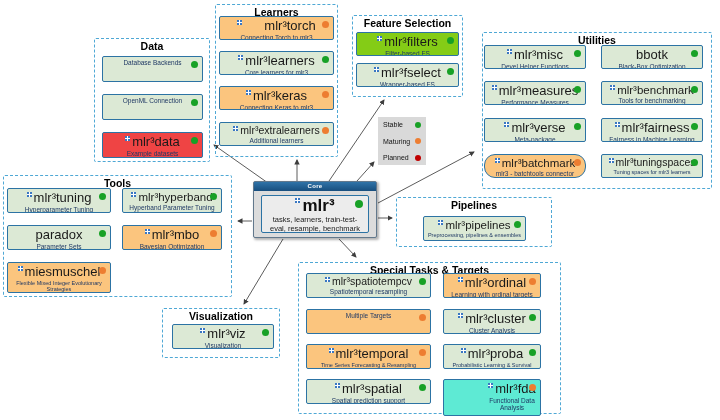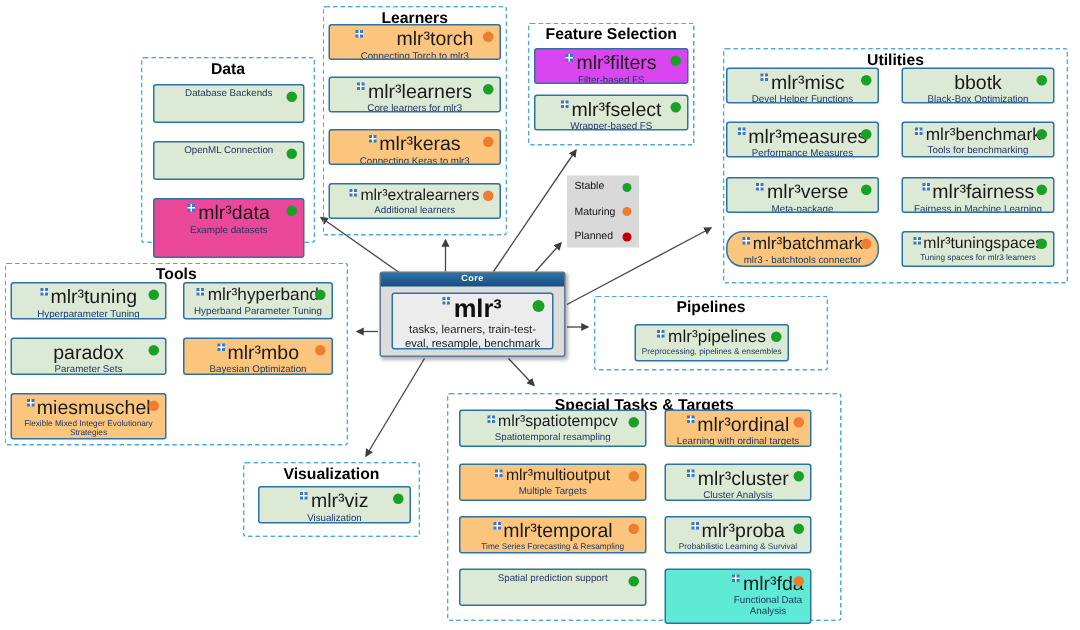--- a/index.html
+++ b/index.html
@@ -62,21 +62,21 @@
         <div class="group-title">Data</div>
       </div>
       <div class="pkg" style="left: 102px; top: 56px; width: 101px; height: 26px; background: rgb(220, 233, 213);">
         <div class="pkg-caption" style="font-size: 6.5px;">Database Backends</div>
         <span class="dot" style="background: rgb(24, 161, 38);"></span>
       </div>
       <div class="pkg" style="left: 102px; top: 94px; width: 101px; height: 26px; background: rgb(220, 233, 213);">
         <div class="pkg-caption" style="font-size: 6.5px;">OpenML Connection</div>
         <span class="dot" style="background: rgb(24, 161, 38);"></span>
       </div>
-      <div class="pkg" style="left: 102px; top: 132px; width: 101px; height: 40px; background: #ec4899;">
+      <div class="pkg" style="left: 102px; top: 132px; width: 101px; height: 26px; background: #ef4444;">
         <div class="name-row">
           <span class="logo"></span>
           <span class="pkg-name" style="font-size: 13px;">mlr³data</span>
         </div>
         <div class="pkg-caption" style="font-size: 6.5px;">Example datasets</div>
         <span class="dot" style="background: rgb(24, 161, 38);"></span>
       </div>
       <div class="group" style="left: 215px; top: 4px; width: 123px; height: 153px;">
         <div class="group-title">Learners</div>
       </div>
@@ -108,21 +108,21 @@
         <div class="name-row">
           <span class="logo"></span>
           <span class="pkg-name" style="font-size: 10.5px;">mlr³extralearners</span>
         </div>
         <div class="pkg-caption" style="font-size: 6.5px;">Additional learners</div>
         <span class="dot" style="background: rgb(237, 125, 49);"></span>
       </div>
       <div class="group" style="left: 352px; top: 15px; width: 111px; height: 82px;">
         <div class="group-title">Feature Selection</div>
       </div>
-      <div class="pkg" style="left: 356px; top: 32px; width: 103px; height: 24px; background: #d946ef;">
+      <div class="pkg" style="left: 356px; top: 32px; width: 103px; height: 24px; background: #84cc16;">
         <div class="name-row">
           <span class="logo"></span>
           <span class="pkg-name" style="font-size: 13px;">mlr³filters</span>
         </div>
         <div class="pkg-caption" style="font-size: 6.5px;">Filter-based FS</div>
         <span class="dot" style="background: rgb(24, 161, 38);"></span>
       </div>
       <div class="pkg" style="left: 356px; top: 63px; width: 103px; height: 24px; background: rgb(220, 233, 213);">
         <div class="name-row">
           <span class="logo"></span>
@@ -263,24 +263,20 @@
       </div>
       <div class="pkg" style="left: 443px; top: 273px; width: 98px; height: 25px; background: rgb(251, 197, 126);">
         <div class="name-row">
           <span class="logo"></span>
           <span class="pkg-name" style="font-size: 13px;">mlr³ordinal</span>
         </div>
         <div class="pkg-caption" style="font-size: 6.5px;">Learning with ordinal targets</div>
         <span class="dot" style="background: rgb(237, 125, 49);"></span>
       </div>
       <div class="pkg" style="left: 306px; top: 309px; width: 125px; height: 25px; background: rgb(251, 197, 126);">
-        <div class="name-row">
-          <span class="logo"></span>
-          <span class="pkg-name" style="font-size: 10.5px;">mlr³multioutput</span>
-        </div>
         <div class="pkg-caption" style="font-size: 6.5px;">Multiple Targets</div>
         <span class="dot" style="background: rgb(237, 125, 49);"></span>
       </div>
       <div class="pkg" style="left: 443px; top: 309px; width: 98px; height: 25px; background: rgb(220, 233, 213);">
         <div class="name-row">
           <span class="logo"></span>
           <span class="pkg-name" style="font-size: 13px;">mlr³cluster</span>
         </div>
         <div class="pkg-caption" style="font-size: 6.5px;">Cluster Analysis</div>
         <span class="dot" style="background: rgb(24, 161, 38);"></span>
@@ -295,20 +291,24 @@
       </div>
       <div class="pkg" style="left: 443px; top: 344px; width: 98px; height: 25px; background: rgb(220, 233, 213);">
         <div class="name-row">
           <span class="logo"></span>
           <span class="pkg-name" style="font-size: 13px;">mlr³proba</span>
         </div>
         <div class="pkg-caption" style="font-size: 5.5px;">Probabilistic Learning &amp; Survival Analysis</div>
         <span class="dot" style="background: rgb(24, 161, 38);"></span>
       </div>
       <div class="pkg" style="left: 306px; top: 379px; width: 125px; height: 25px; background: rgb(220, 233, 213);">
+        <div class="name-row">
+          <span class="logo"></span>
+          <span class="pkg-name" style="font-size: 13px;">mlr³spatial</span>
+        </div>
         <div class="pkg-caption" style="font-size: 6.5px;">Spatial prediction support</div>
         <span class="dot" style="background: rgb(24, 161, 38);"></span>
       </div>
       <div class="pkg" style="left: 443px; top: 379px; width: 98px; height: 37px; background: #5eead4; padding-left: 40px;">
         <div class="name-row">
           <span class="logo"></span>
           <span class="pkg-name" style="font-size: 13px;">mlr³fda</span>
         </div>
         <div class="pkg-caption" style="font-size: 6.5px;">Functional Data Analysis</div>
         <span class="dot" style="background: rgb(237, 125, 49);"></span>

